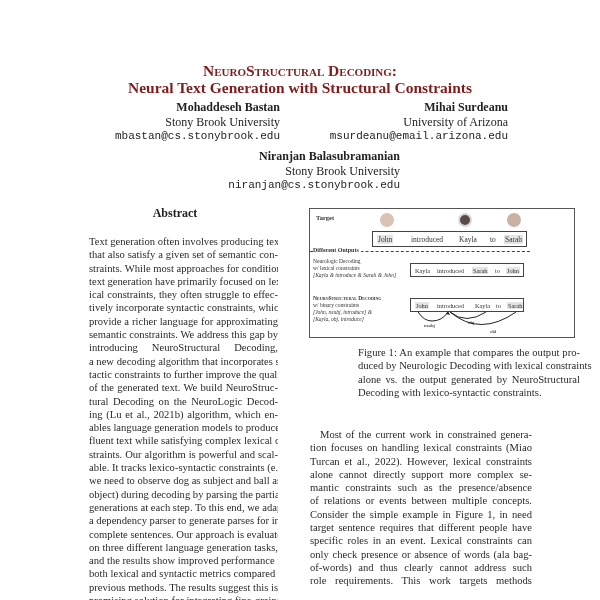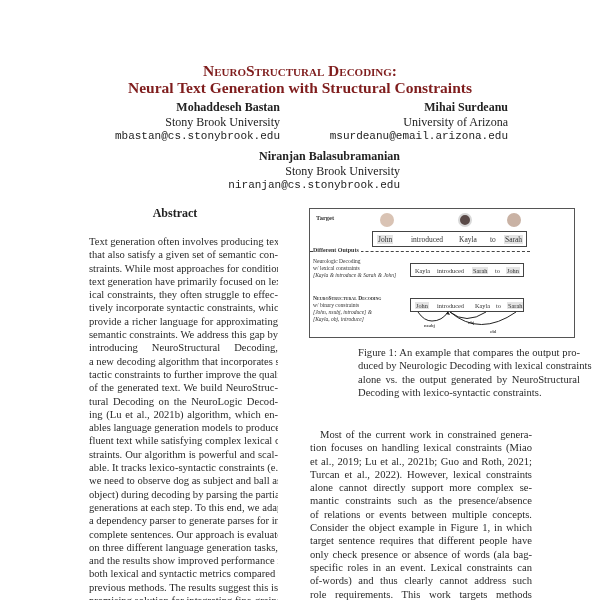--- a/index.html
+++ b/index.html
@@ -141,24 +141,23 @@
 <div class="abs caption" id="caption">
     <span class="ln">Figure 1: An example that compares the output pro-</span>
     <span class="ln">duced by Neurologic Decoding with lexical constraints</span>
     <span class="ln">alone vs. the output generated by NeuroStructural</span>
     <span class="ln last">Decoding with lexico-syntactic constraints.</span>
   </div>
 
 <div class="abs col right-col" id="intro" style="text-indent:0;">
     <span class="ln" style="padding-left: 10px;">Most of the current work in constrained genera-</span>
     <span class="ln">tion focuses on handling lexical constraints (Miao</span>
-    <span class="ln">et al., 2019; Lu et al., 2021b; Guo and Roth, 2021;</span>
     <span class="ln">Turcan et al., 2022). However, lexical constraints</span>
     <span class="ln">alone cannot directly support more complex se-</span>
     <span class="ln">mantic constraints such as the presence/absence</span>
     <span class="ln">of relations or events between multiple concepts.</span>
-    <span class="ln">Consider the object example in Figure 1, in which</span>
+    <span class="ln">Consider the simple example in Figure 1, in need</span>
     <span class="ln">target sentence requires that different people have</span>
+    <span class="ln">specific roles in an event. Lexical constraints can</span>
     <span class="ln">only check presence or absence of words (ala bag-</span>
-    <span class="ln">specific roles in an event. Lexical constraints can</span>
     <span class="ln">of-words) and thus clearly cannot address such</span>
     <span class="ln">role requirements.  This work targets methods</span>
   </div>
 
 </body></html>

